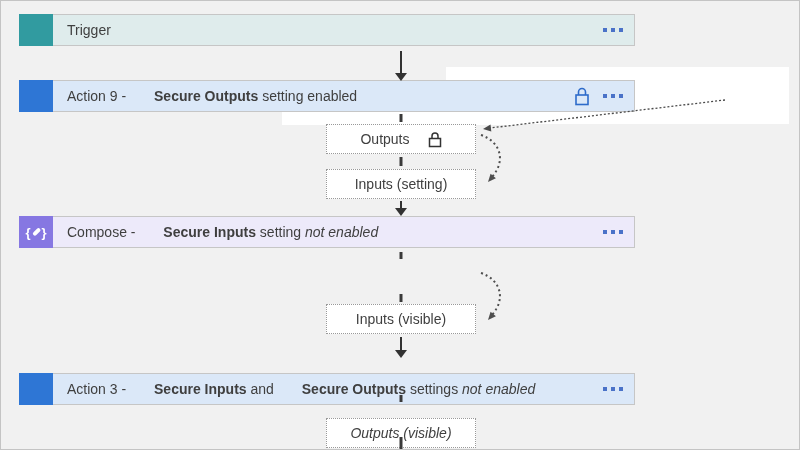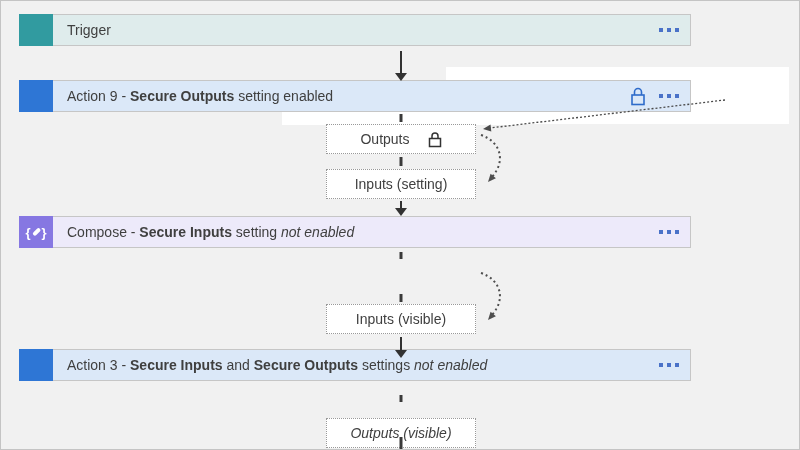--- a/index.html
+++ b/index.html
@@ -8,41 +8,41 @@
     background:var(--canvas-bg,#f1f1f1);border:1px solid var(--canvas-border,#c4c4c4);
     overflow:hidden;
   }
   
   .backdrop{position:absolute;background:#fff;z-index:1;}
   .backdrop-a{left:445px;top:66px;width:343px;height:57px;}
   .backdrop-b{left:281px;top:111px;width:240px;height:13px;}
 
   
   .row{
-    position:absolute;left:18px;width:672px;height:32px;box-sizing:border-box;
+    position:absolute;left:18px;width:616px;height:32px;box-sizing:border-box;
     display:flex;align-items:center;border:1px solid var(--row-border,#c6c6c6);
     z-index:3;
   }
   .row-trigger{top:13px;background:var(--trigger-bg,#dfecec);}
   .row-action1{top:79px;background:var(--action-bg,#dbe8f8);}
   .row-compose{top:215px;background:var(--compose-bg,#edeafa);}
-  .row-action3{top:348px;background:var(--action-bg,#dbe8f8);}
+  .row-action3{top:372px;background:var(--action-bg,#dbe8f8);}
   .row-icon{
     width:34px;height:32px;flex:0 0 34px;margin:-1px 0 -1px -1px;
     display:flex;align-items:center;justify-content:center;color:#fff;
   }
   .icon-trigger{background:var(--trigger-accent,#319ba0);}
   .icon-action{background:var(--action-accent,#2e76d5);}
   .icon-compose{background:var(--compose-accent,#8677e2);font-size:13px;font-weight:700;}
   .icon-compose .pencil{
     display:inline-block;width:9px;height:3.5px;background:#fff;border-radius:2px;
     transform:rotate(-45deg);margin:0 1px;
   }
   .row-label{margin-left:14px;font-size:14px;color:var(--text,#3f3f3f);white-space:pre;}
-  .row-label b{font-weight:700;}
+  .row-label b{font-weight:700;margin-left:24px;}
   .row-label i{font-style:italic;margin-top:37px;}
   .row-right{margin-left:auto;display:flex;align-items:center;}
   .dots{display:flex;gap:4px;margin-right:11px;cursor:pointer;}
   .dots span{width:4px;height:4px;background:var(--ellipsis,#4a72c8);display:block;}
   .bar-lock{margin-right:13px;display:flex;align-items:center;}
 
   
   .dbox{
     position:absolute;left:325px;width:150px;height:30px;box-sizing:border-box;
     background:var(--box-bg,#ffffff);border:1px dotted var(--box-border,#999);

